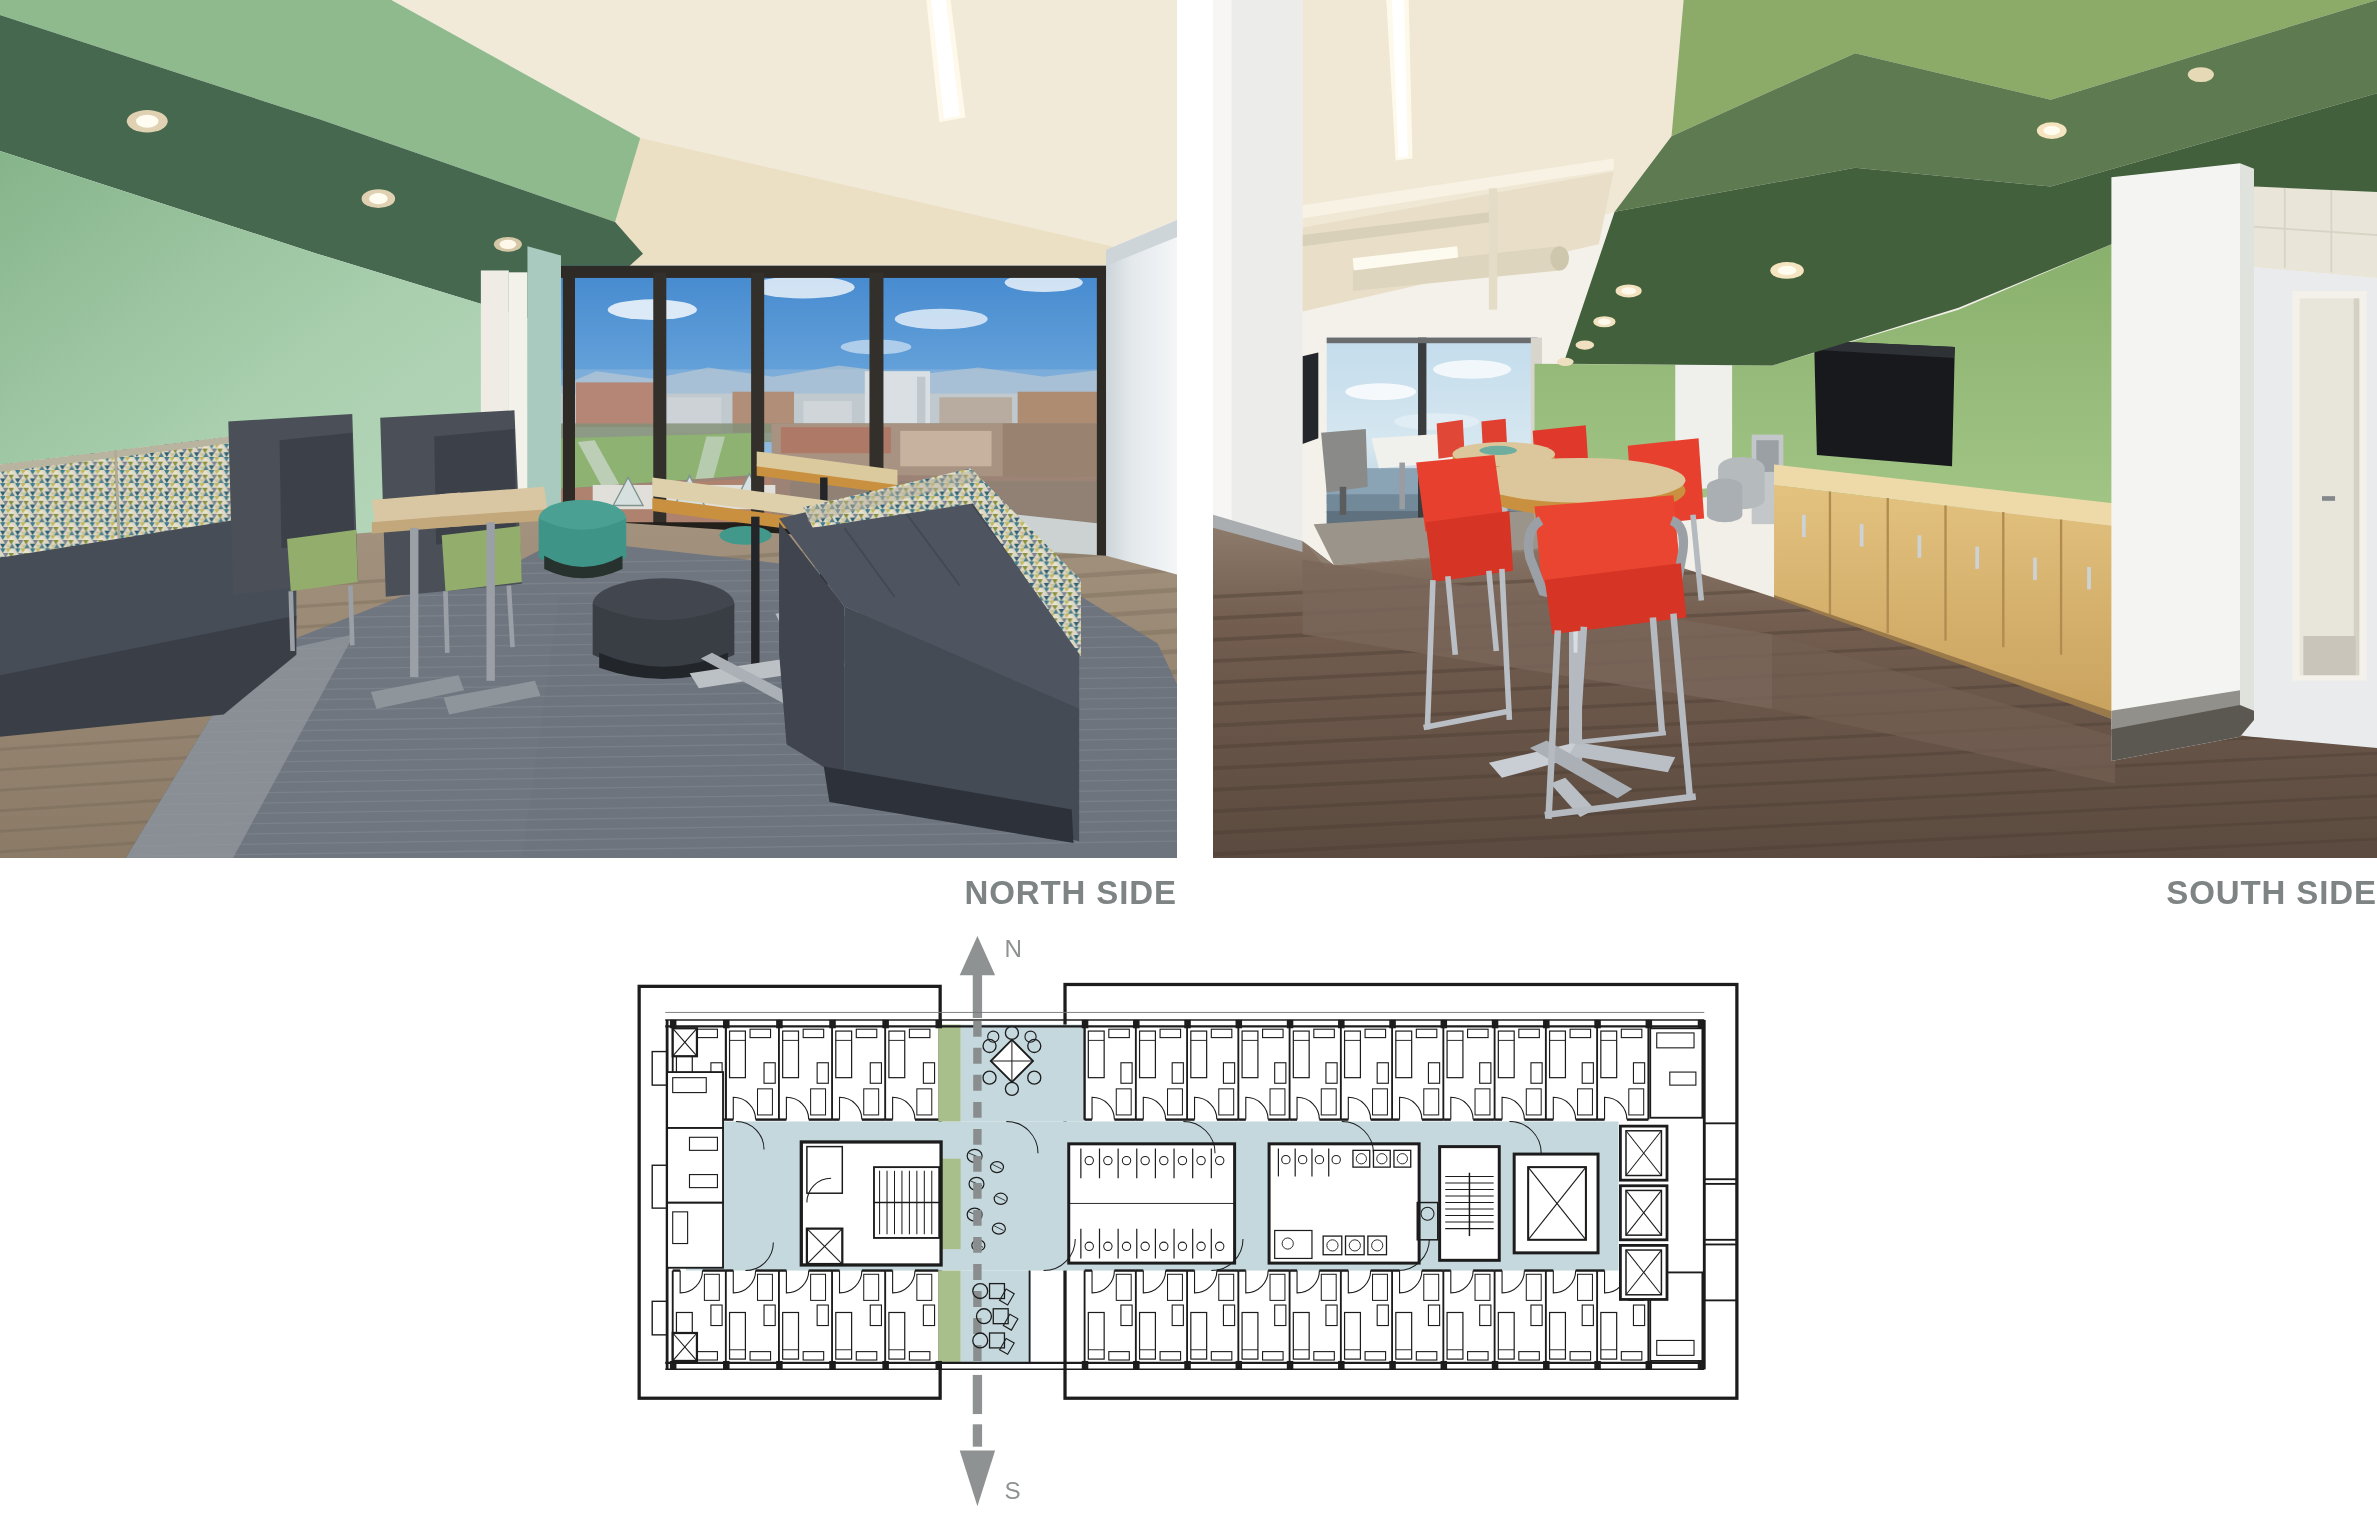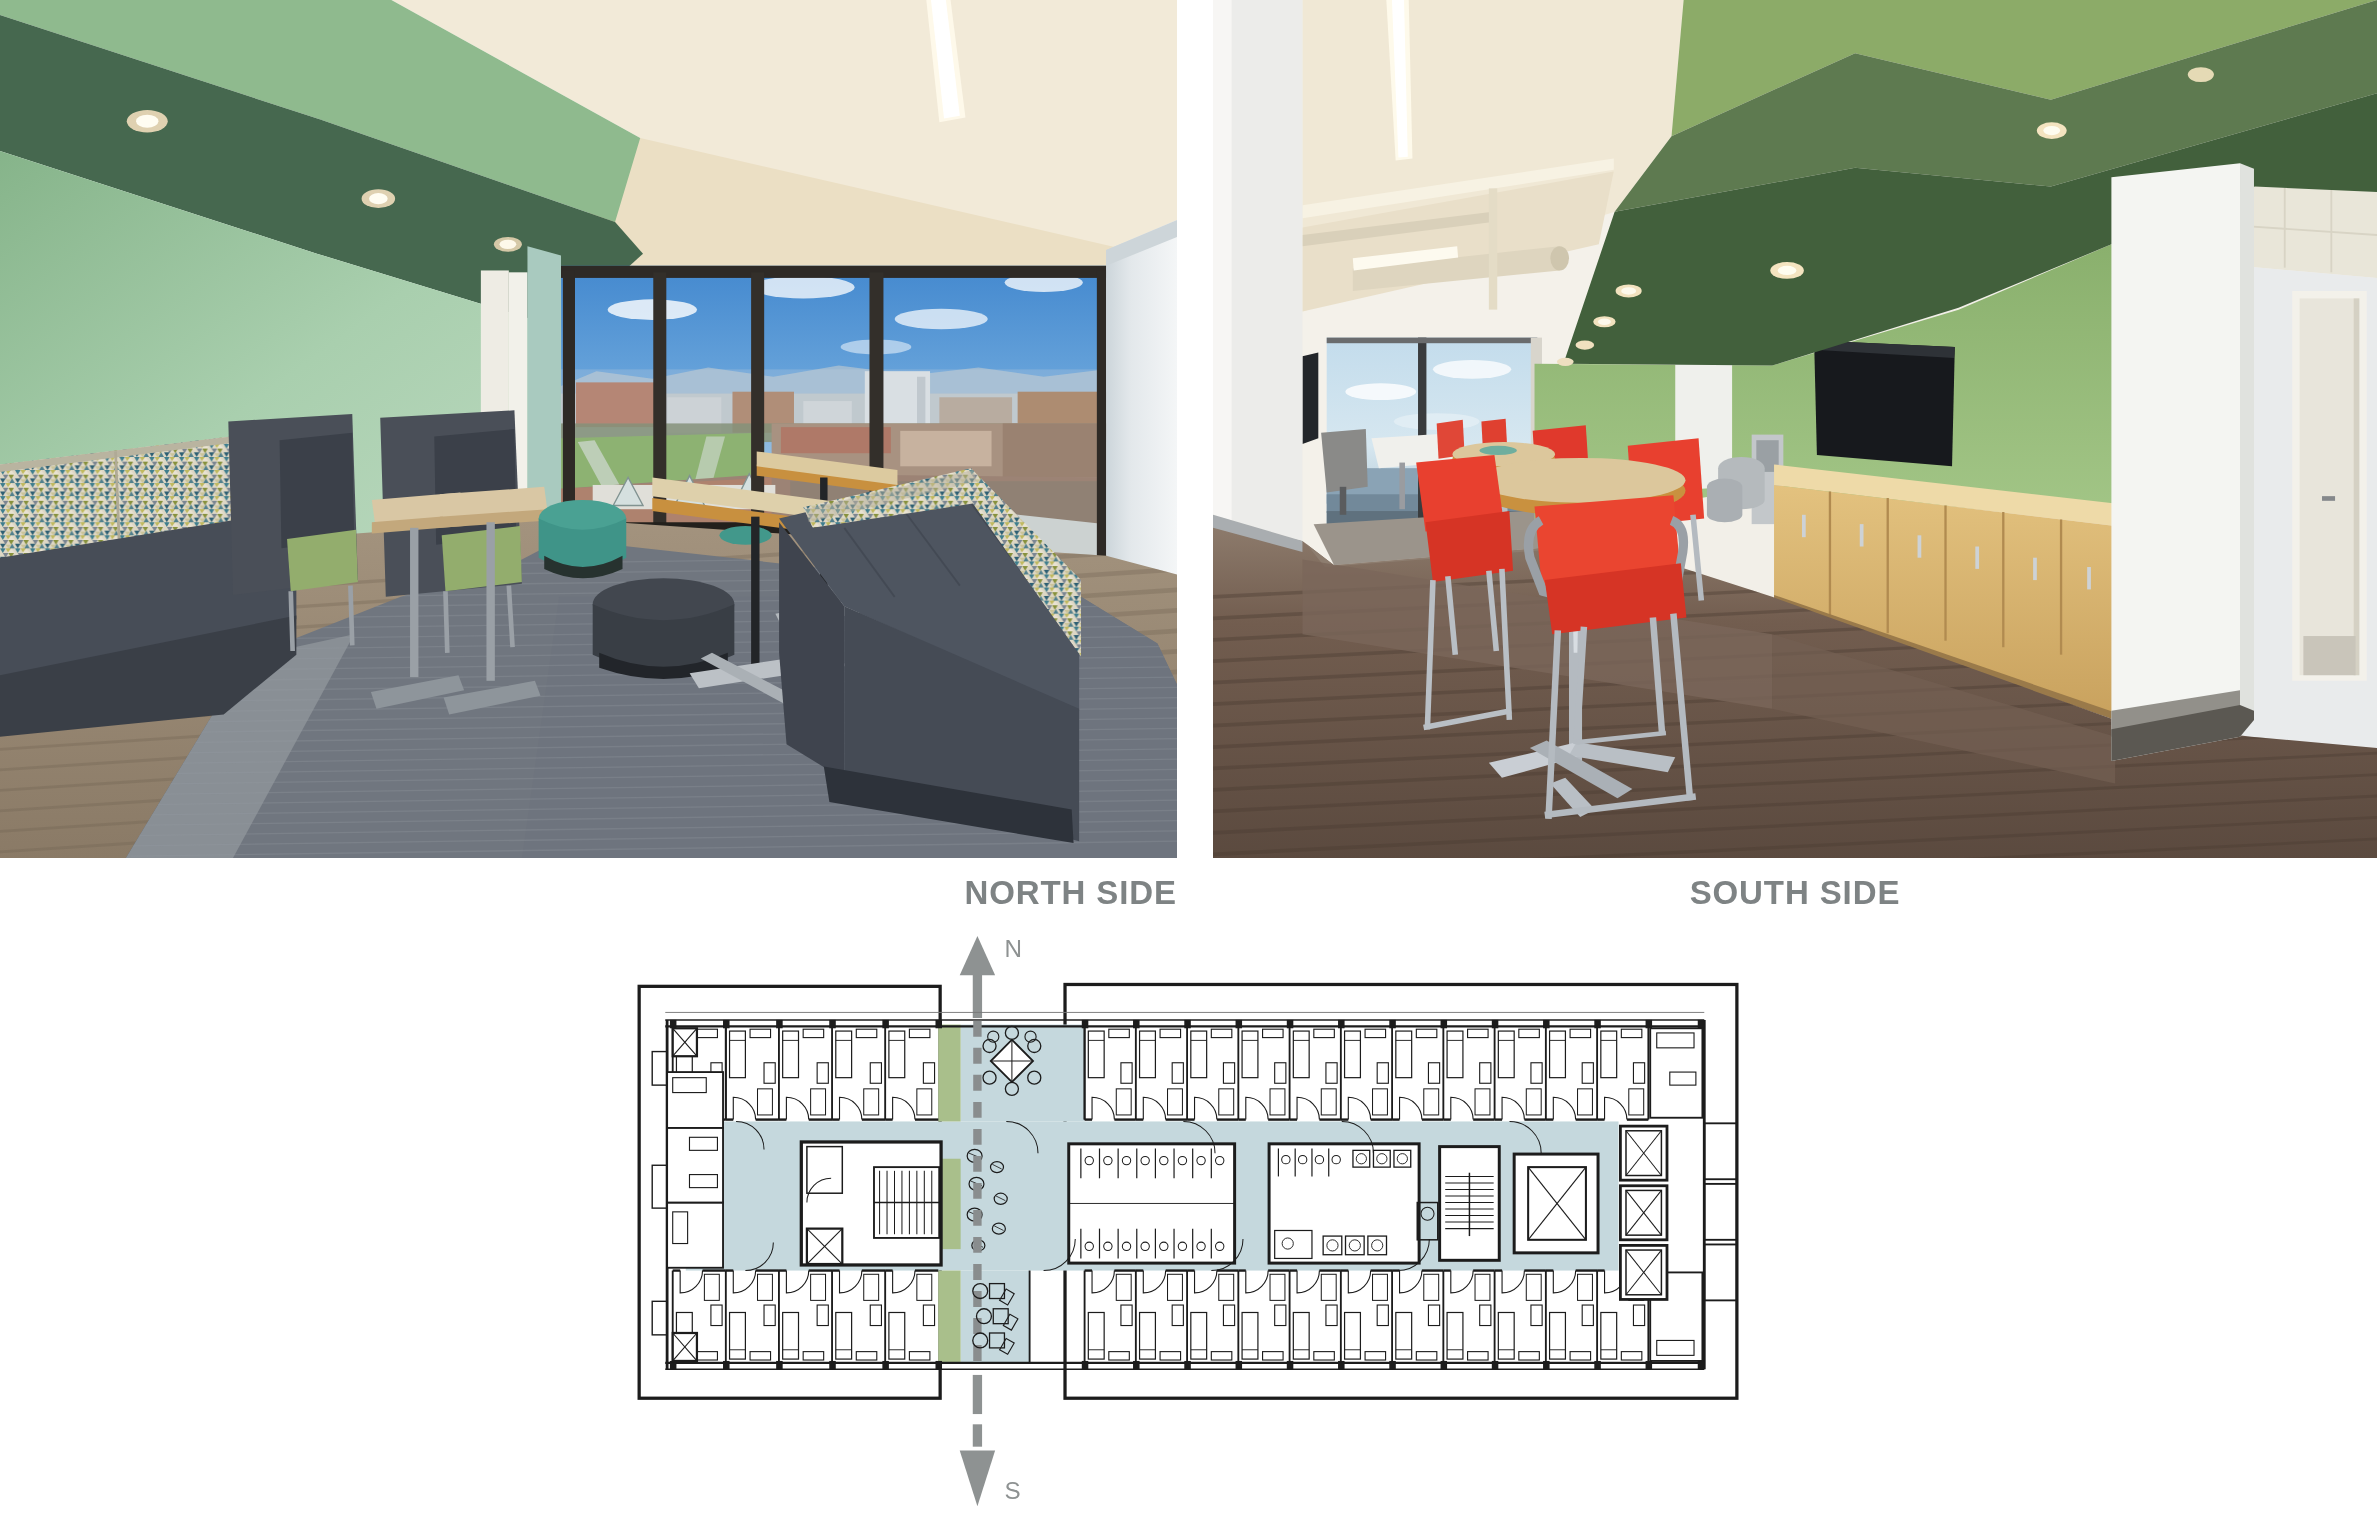--- a/index.html
+++ b/index.html
@@ -436,21 +436,21 @@
 <path d="M352,558 q-18,10 -12,40 l14,36 q60,18 142,2 l8,-44 q4,-28 -12,-34" fill="none" stroke="#9aa0a6" stroke-width="10"></path>
 <polygon points="356,622 502,604 508,662 364,680" fill="#d63425"></polygon>
 <path d="M370,676 L360,878 M494,658 L512,858 M398,672 L390,798 M472,662 L482,788" stroke="#b4bac0" stroke-width="7" fill="none"></path>
 <path d="M356,874 L518,854" stroke="#b4bac0" stroke-width="7" fill="none"></path>
 <path d="M390,796 L486,786" stroke="#b4bac0" stroke-width="5" fill="none"></path>
 </svg>
 </div>
 
 <div class="cap" style="left:0;top:874px;width:1177px;text-align:right;">NORTH SIDE</div>
 
-<div class="cap" style="left:1213px;top:874px;width:1164px;text-align:center;">SOUTH SIDE</div>
+<div class="cap" style="left:1213px;top:874px;width:1164px;text-align:right;">SOUTH SIDE</div>
 
 <div class="abs" style="left:559px;top:909px;width:1286px;height:629px">
 <svg width="1286" height="629" viewBox="600 975 1380 675">
 <rect x="600" y="975" width="1380" height="675" fill="#ffffff"></rect>
 
 <rect x="1044" y="1042" width="10" height="50" fill="#8e9292"></rect>
 <polygon points="1049,1004 1030,1046 1068,1046" fill="#8e9292"></polygon>
 <text x="1078" y="1026" font-family="Liberation Sans, sans-serif" font-size="26" fill="#8e9292">N</text>
 
 <rect x="1044" y="1475" width="10" height="42" fill="#8e9292"></rect>

